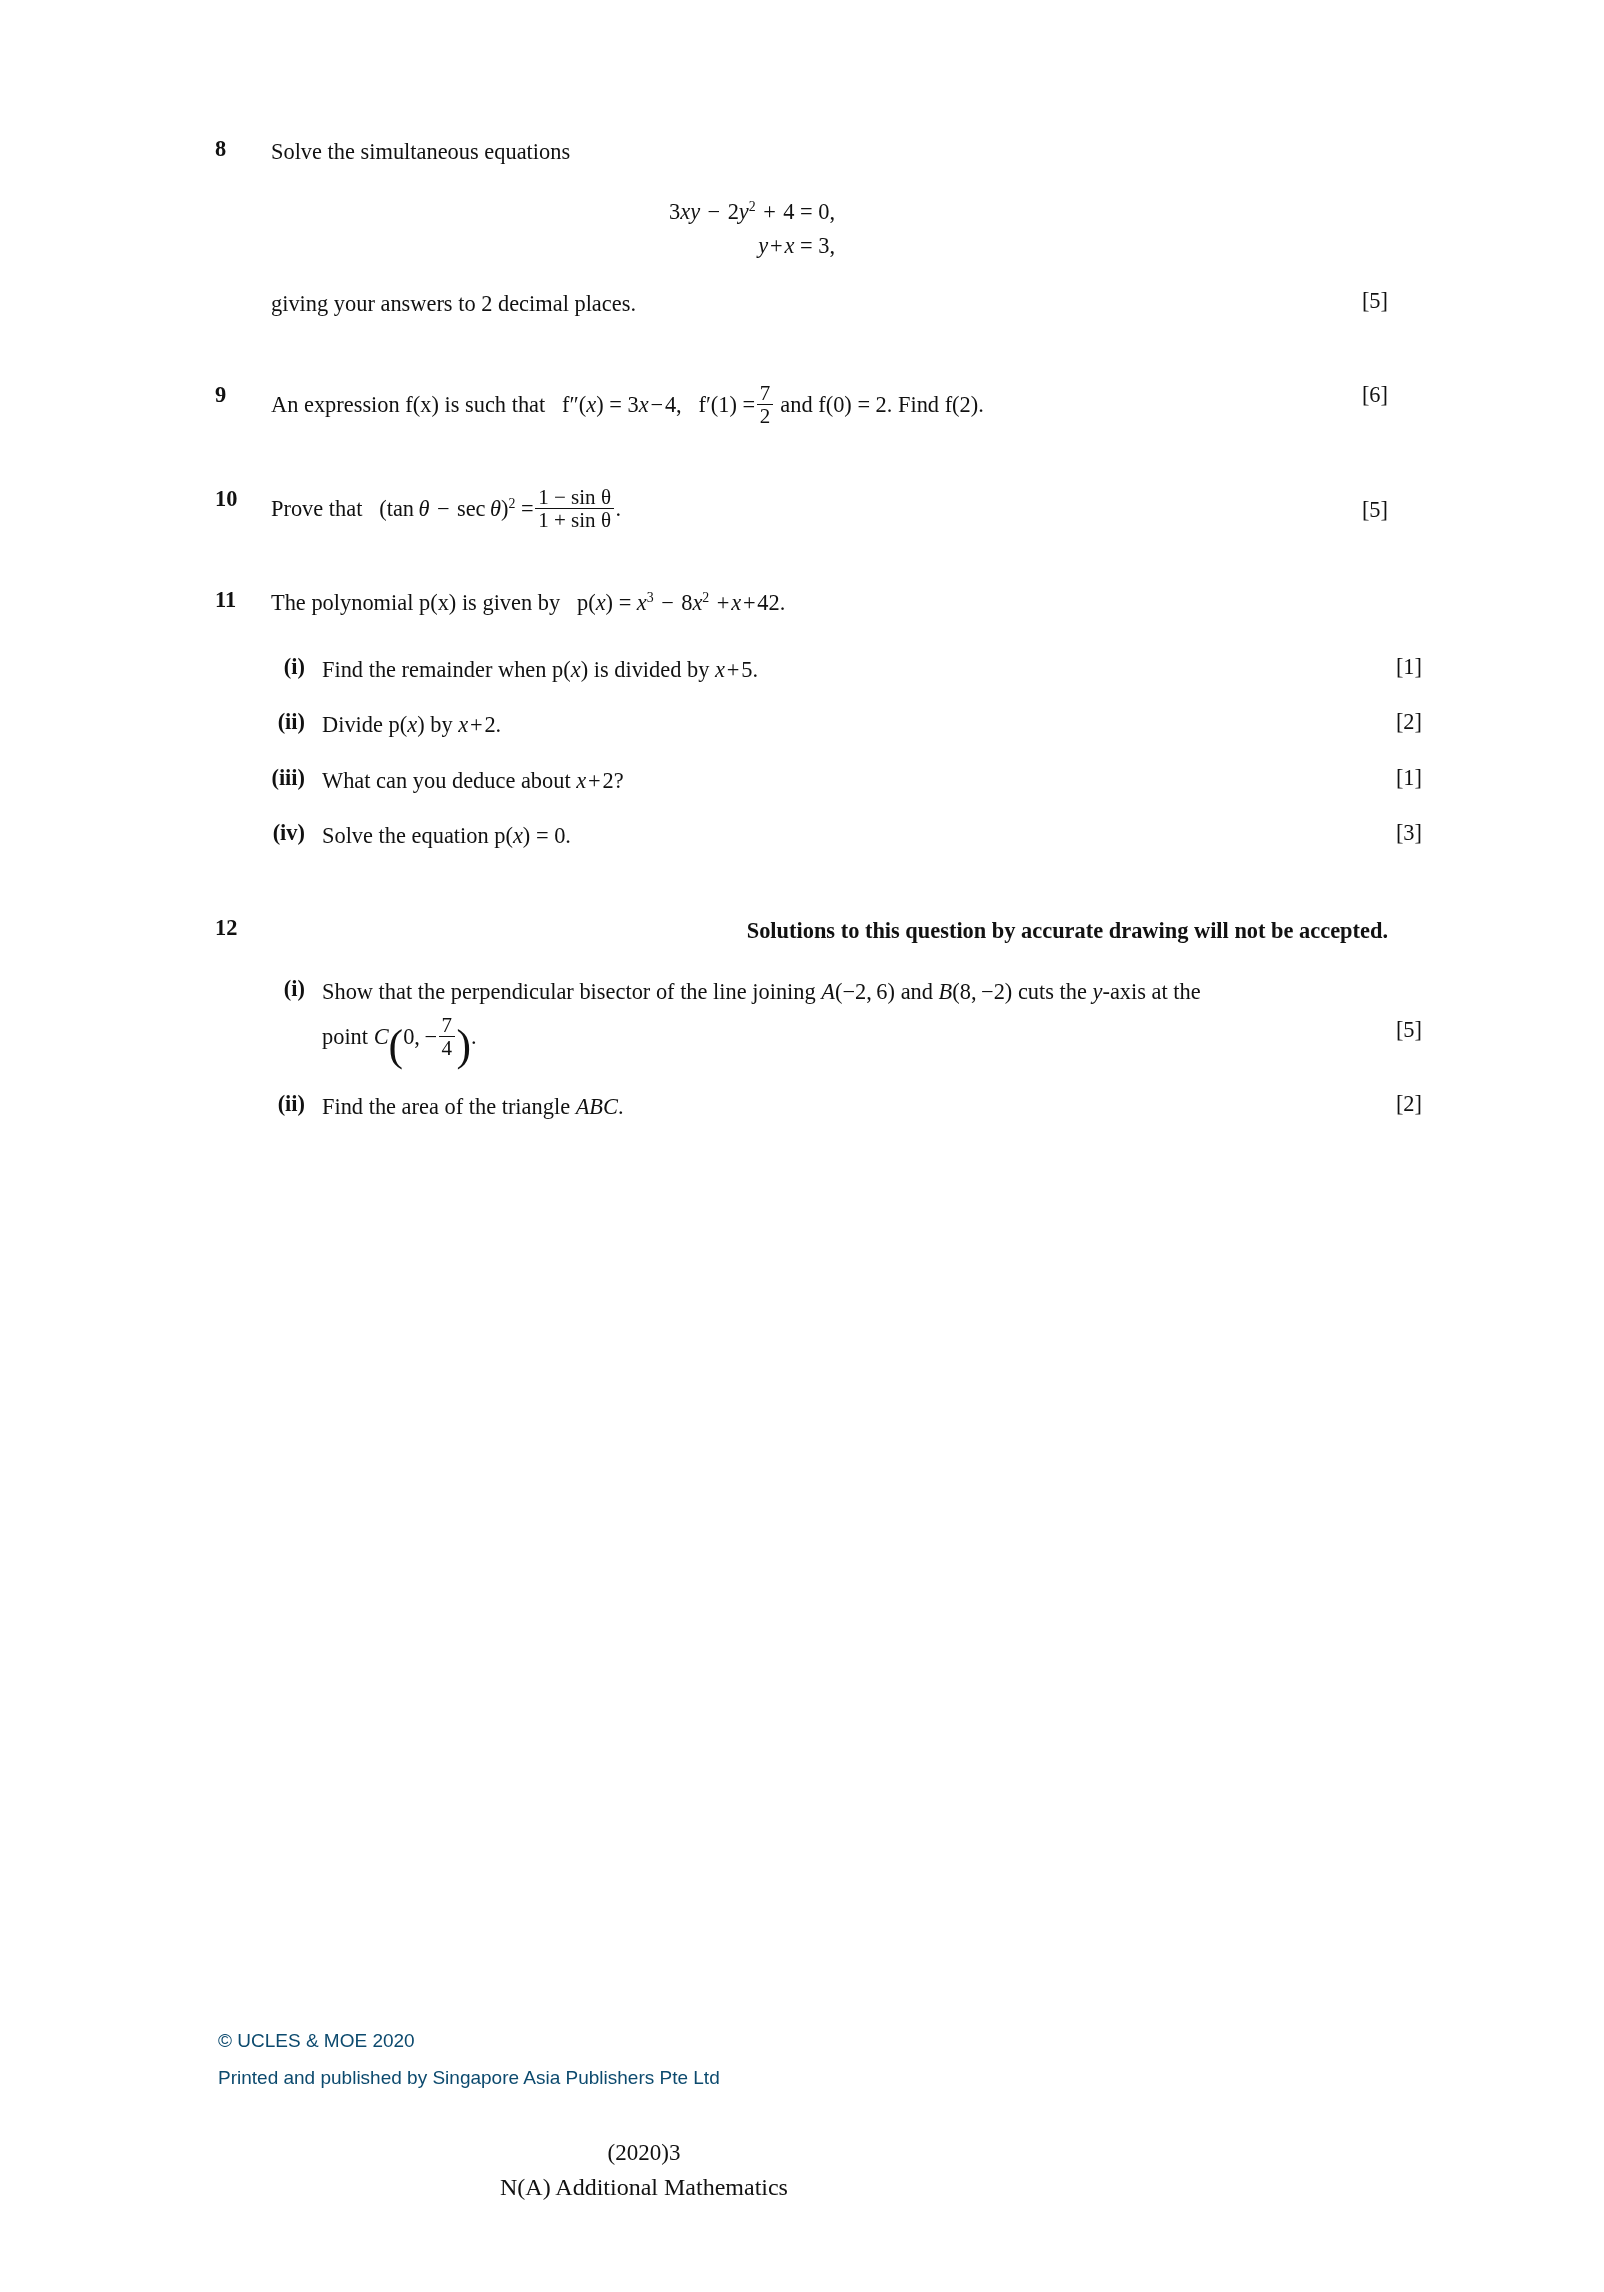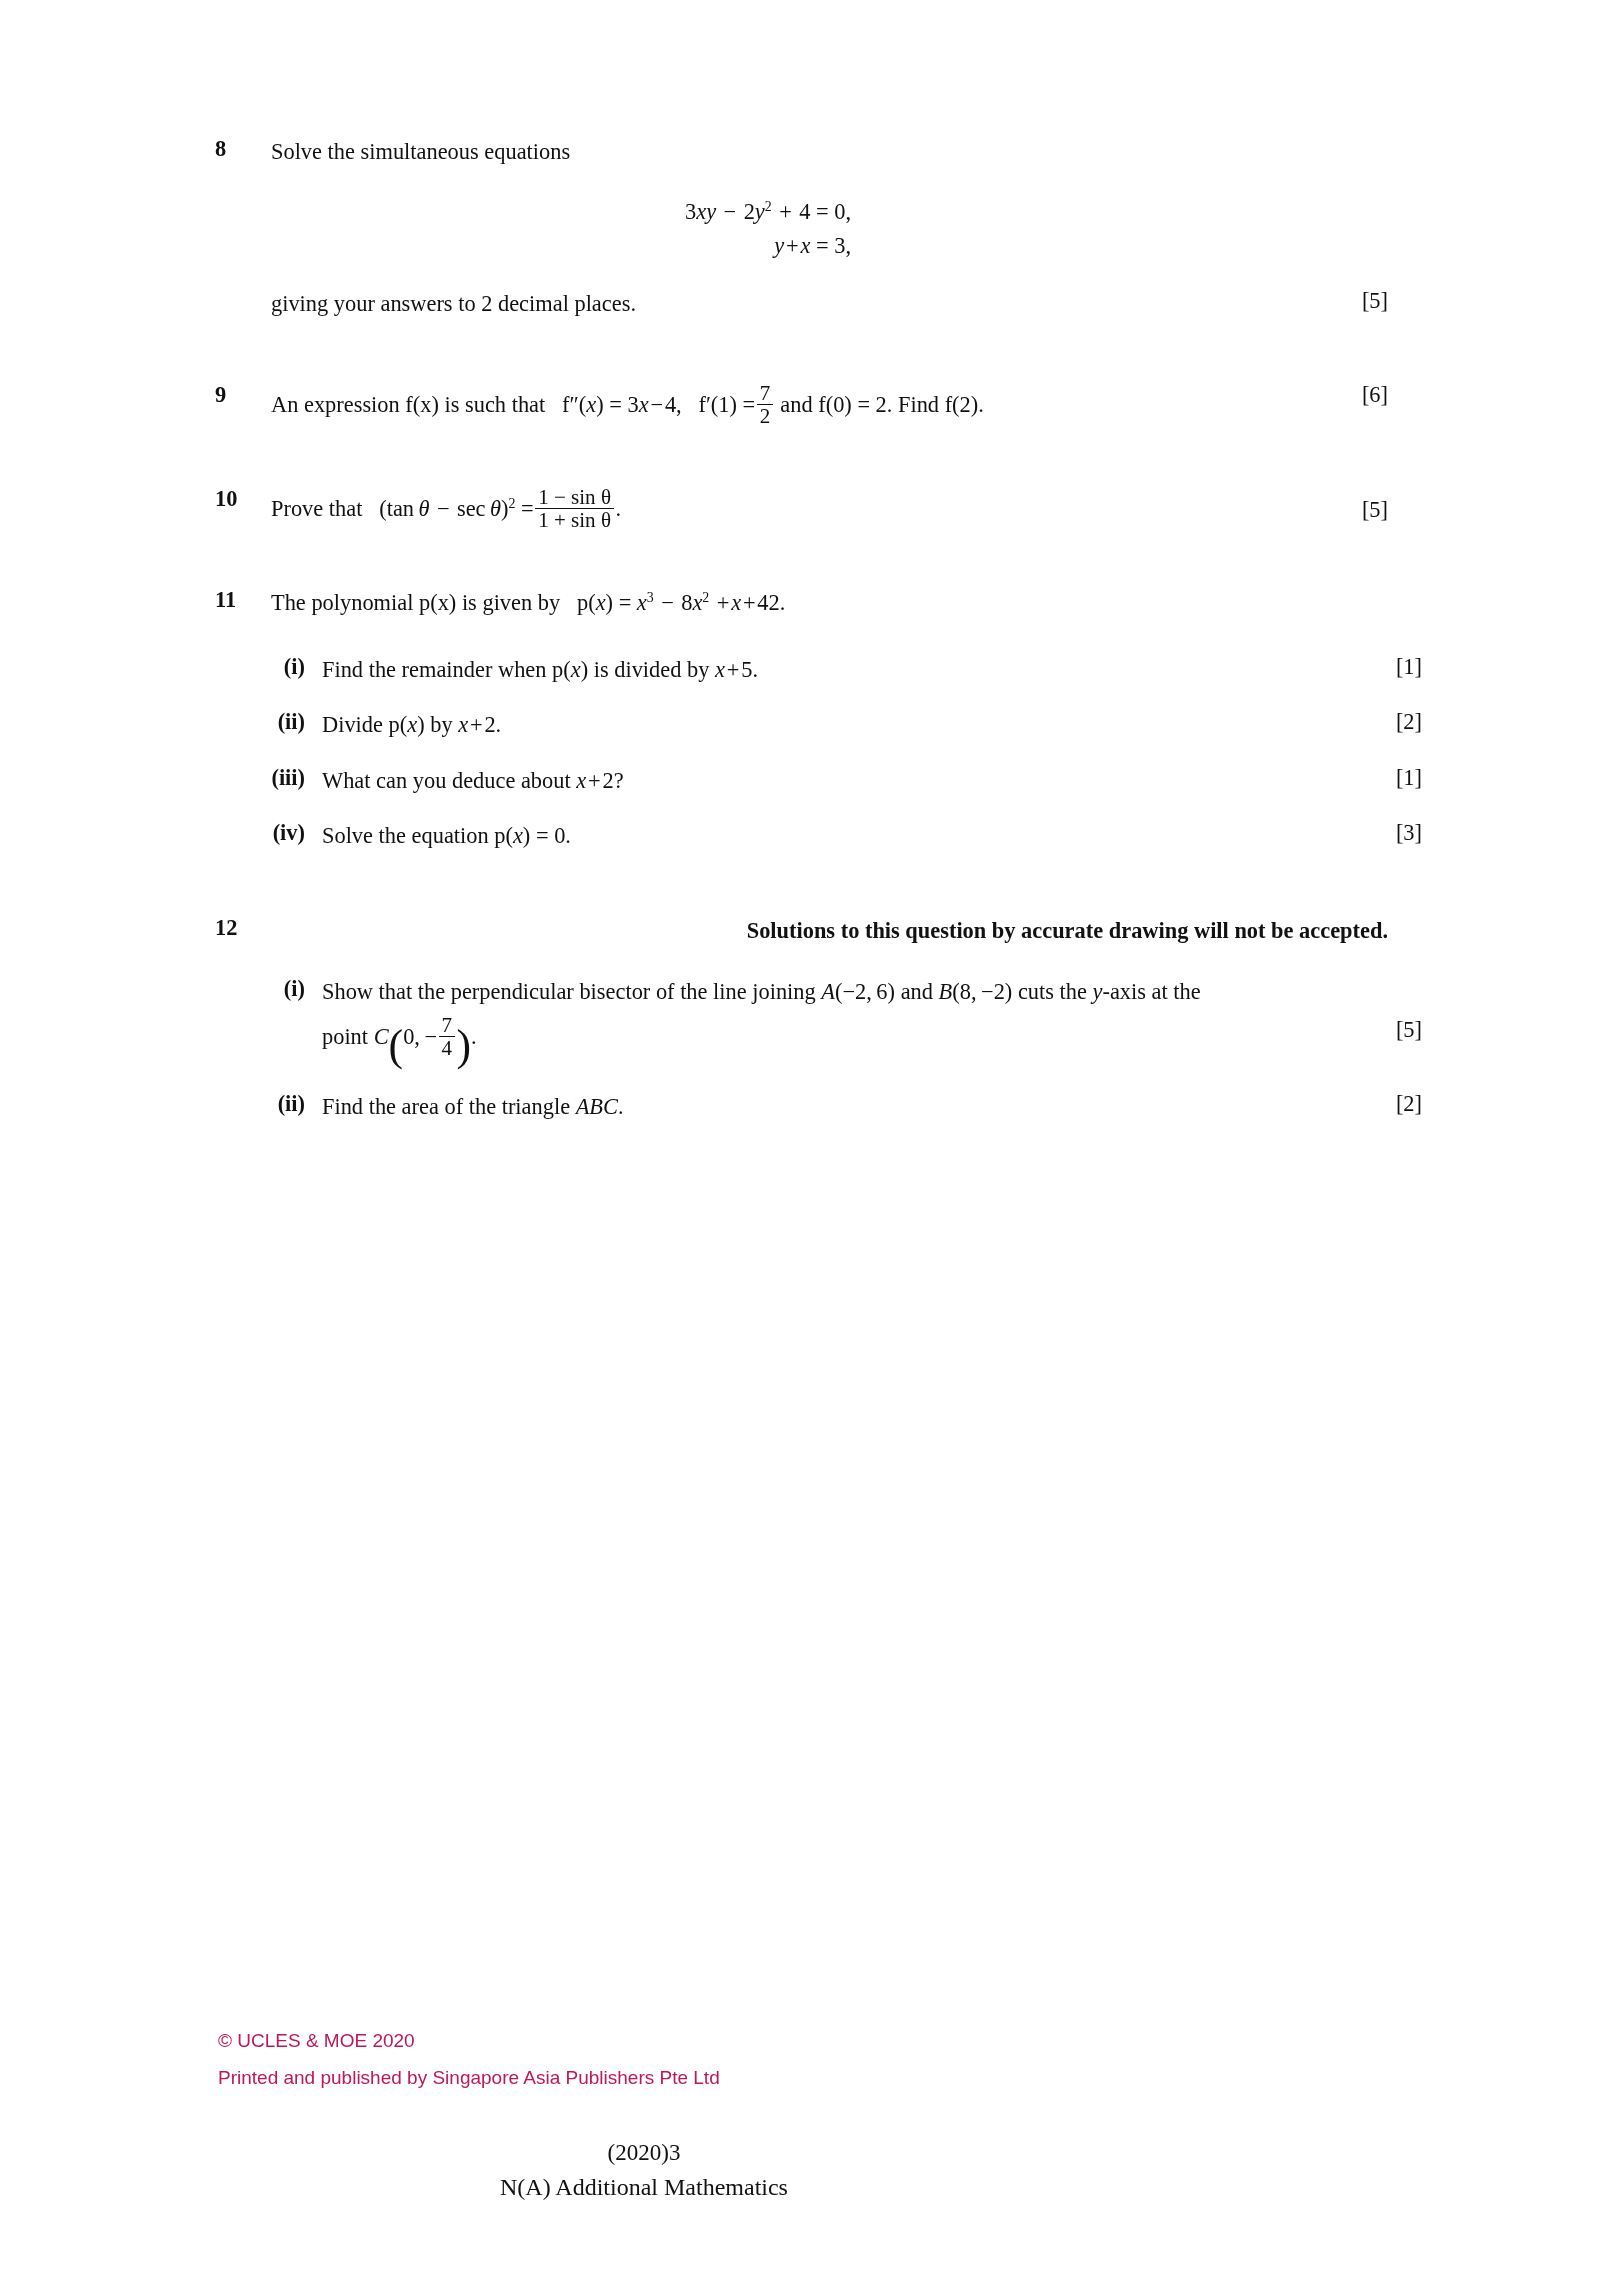--- a/index.html
+++ b/index.html
@@ -128,21 +128,21 @@
     line-height: 1.5;
     text-align: right;
   }
 
   
   .footer-left {
     position: absolute;
     left: 218px;
     font-family: "Liberation Sans", "DejaVu Sans", sans-serif;
     font-size: 19px;
-    color: #be185d;
+    color: #0c4a6e;
   }
   .footer-center {
     position: absolute;
     left: 0;
     width: 1288px;
     text-align: center;
   }
   .footer-code {
     font-size: 23px;
   }
@@ -153,21 +153,21 @@
 </head>
 <body>
 
 <div class="page">
 
   <div class="q" style="top:136px;">
     <div class="qnum">8</div>
     <div class="qbody">Solve the simultaneous equations</div>
   </div>
 
-  <div class="display-eq" style="left:555px; top:195px; width:296px;">
+  <div class="display-eq" style="left:539px; top:195px; width:296px;">
     <div class="math">
       3<i>xy</i> <span class="op">−</span> 2<i>y</i><sup>2</sup> <span class="op">+</span> 4 = 0,
     </div>
     <div class="math">
       <i>y</i><span class="op">+</span><i>x</i> = 3,
     </div>
   </div>
 
   <div class="q" style="top:288px;">
     <div class="qbody">giving your answers to 2 decimal places.</div>

